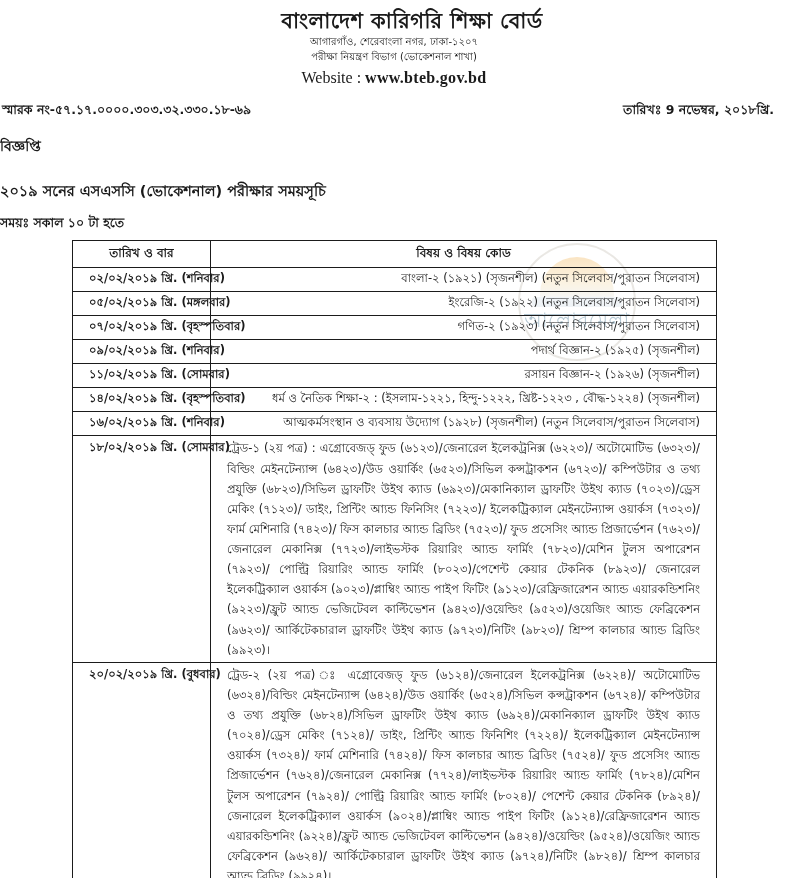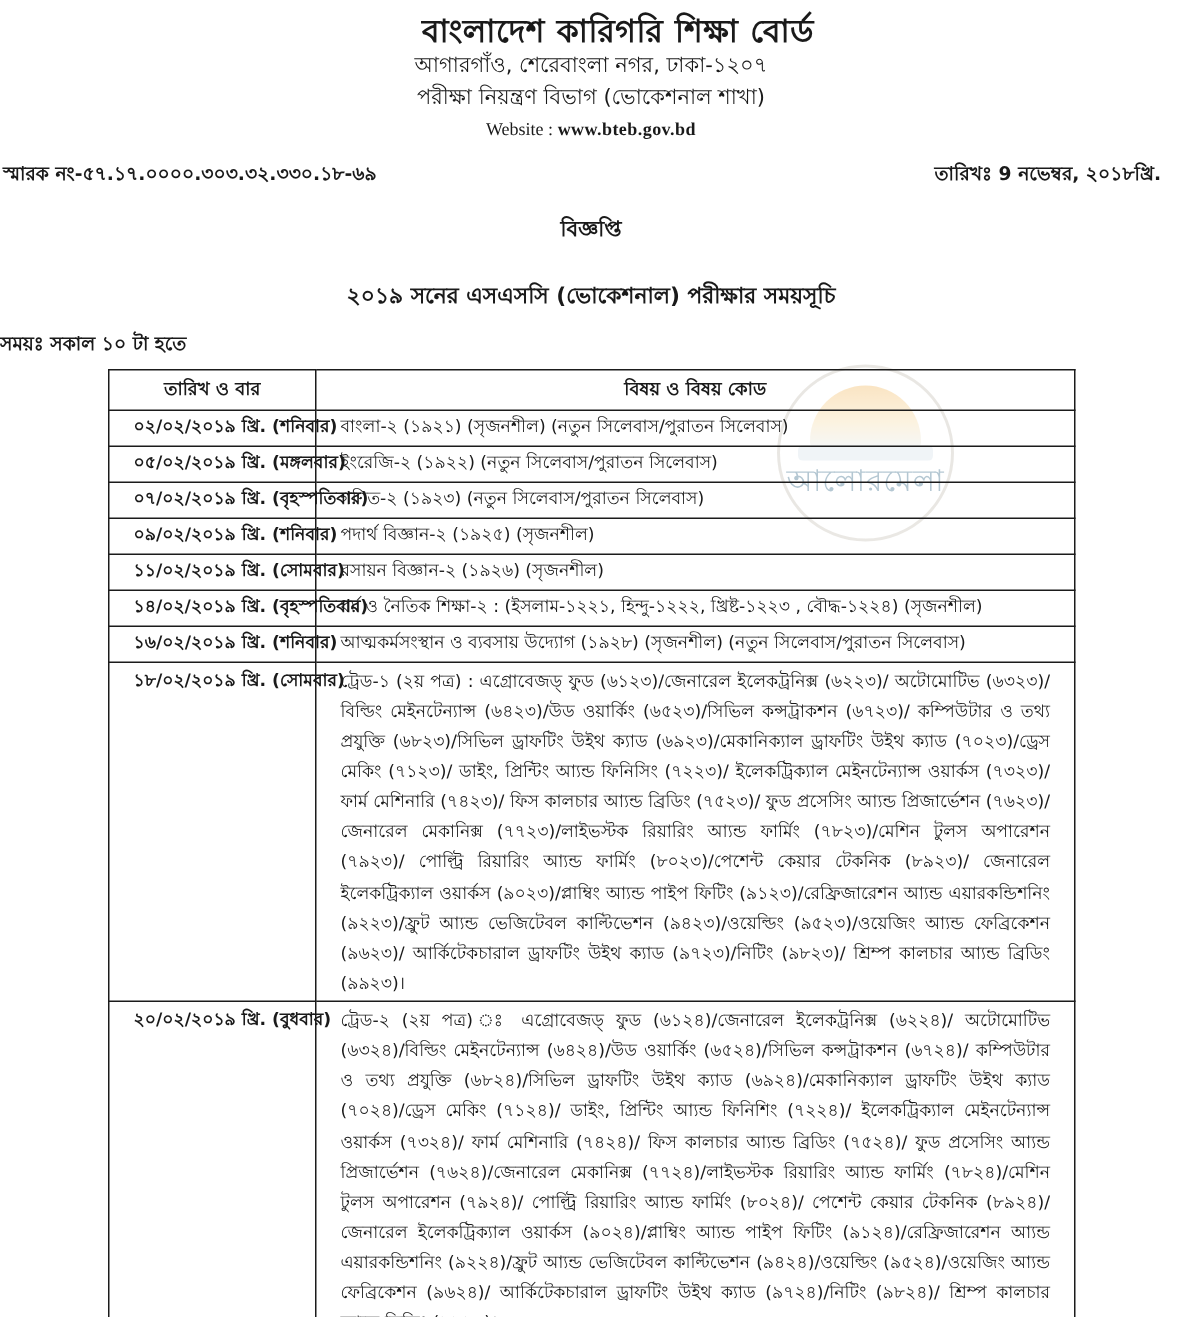--- a/index.html
+++ b/index.html
@@ -80,26 +80,26 @@
   }
   .hdr-title {
     font-size: 21px;
     font-weight: bold;
     letter-spacing: .4px;
     line-height: 1.25;
     font-family: "DejaVu Sans", sans-serif;
     padding-left: 36px;
   }
   .hdr-line {
-    font-size: 14px;
+    font-size: 10px;
     line-height: 1.5;
     font-family: "DejaVu Sans", sans-serif;
   }
   .hdr-web {
-    font-size: 12px;
+    font-size: 16px;
     line-height: 1.7;
     font-family: "Liberation Serif", serif;
   }
   .hdr-web b {
     font-family: "Liberation Serif", serif;
     font-weight: bold;
     letter-spacing: .3px;
   }
 
   
@@ -114,21 +114,21 @@
     font-family: "DejaVu Sans", sans-serif;
     font-weight: bold;
   }
   .memo-no { white-space: nowrap; }
   .memo-date { white-space: nowrap; padding-right: 6px; }
 
   
   .notice-wrap {
     position: relative;
     z-index: 2;
-    text-align: center;
+    text-align: left;
   }
   .notice-label {
     font-size: 14px;
     font-weight: bold;
     margin-top: 14px;
     font-family: "DejaVu Sans", sans-serif;
   }
   .notice-sub {
     font-size: 14.5px;
     font-weight: bold;
@@ -178,21 +178,21 @@
   col.c-sub  { width: 506px; }
   td.date-cell {
     text-align: center;
     font-size: 11.5px;
     white-space: nowrap;
     font-weight: bold;
   }
   td.sub-cell {
     font-size: 11.5px;
     line-height: 1.48;
-    text-align: left;
+    text-align: right;
   }
   td.sub-cell.just {
     text-align: justify;
     text-align-last: left;
     line-height: 1.75;
   }
   .tall .date-cell { padding-top: 3px; }
 </style>
 </head>
 <body>

